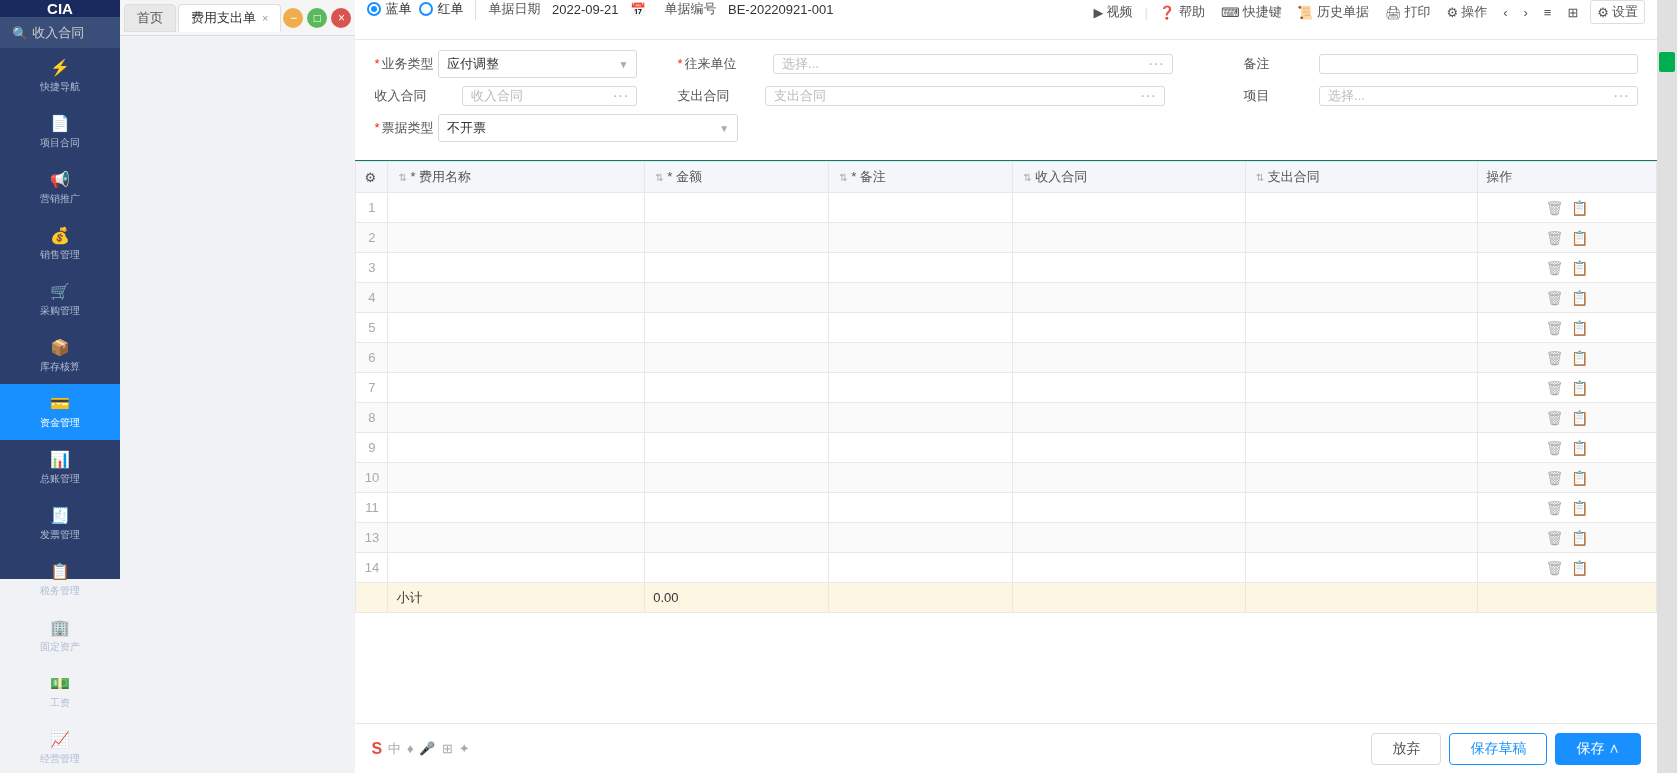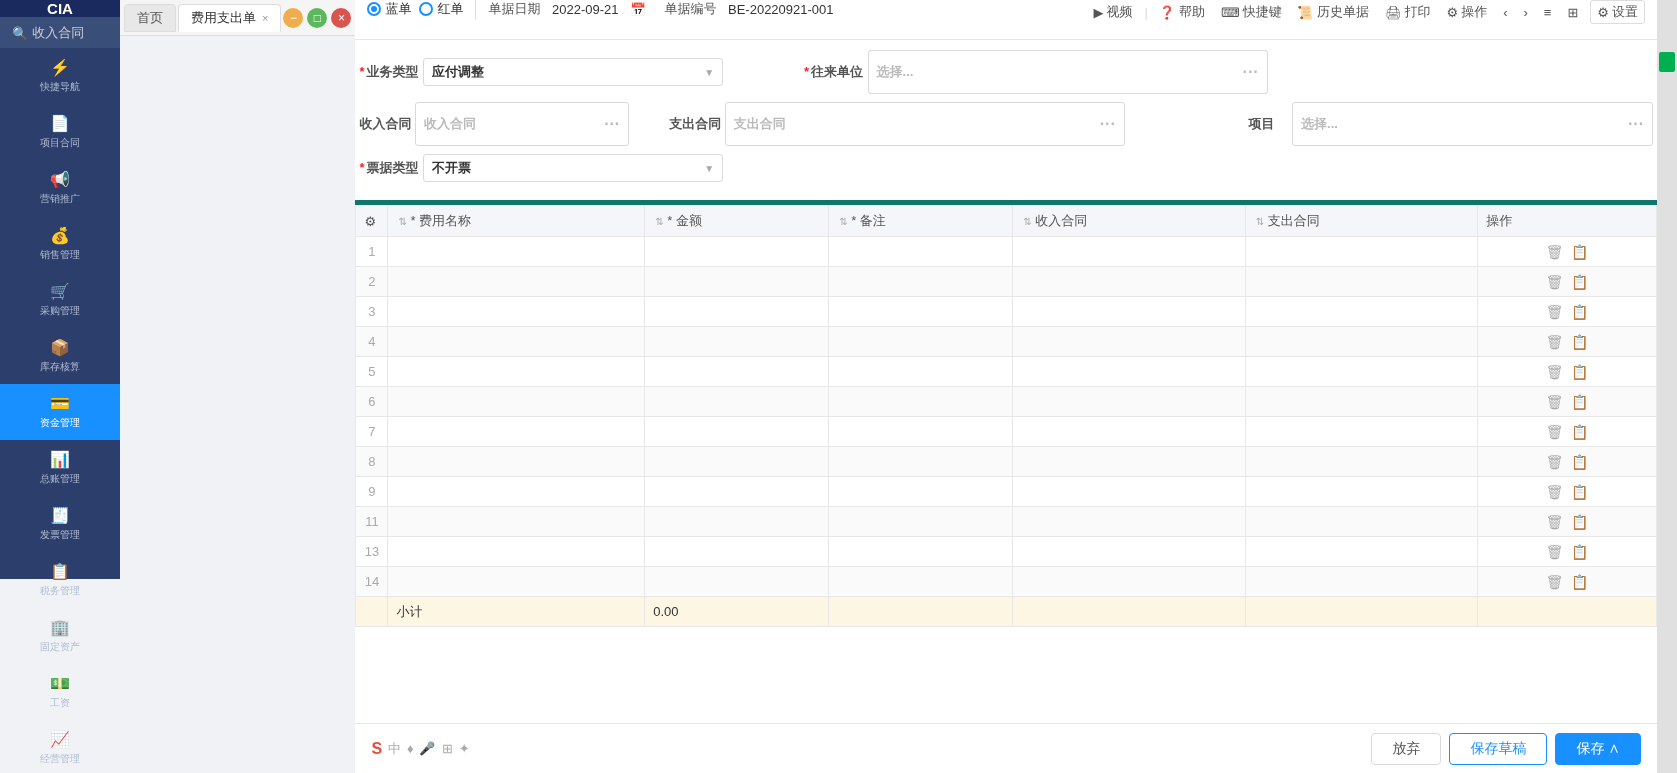--- a/index.html
+++ b/index.html
@@ -35,26 +35,26 @@
     .radio-dot.checked::after { content: ''; width: 6px; height: 6px; border-radius: 50%; background: #1890ff; }
     .toolbar-divider { width: 1px; height: 20px; background: #ddd; margin: 0 6px; }
     .toolbar-field { display: flex; align-items: center; gap: 4px; color: #555; }
     .toolbar-value { color: #333; font-weight: 500; }
     .calendar-icon { color: #aaa; cursor: pointer; }
     .toolbar-right { margin-left: auto; display: flex; align-items: center; gap: 8px; }
     .toolbar-btn { display: flex; align-items: center; gap: 3px; color: #555; cursor: pointer; font-size: 12px; padding: 2px 4px; }
     .set-btn { display: flex; align-items: center; gap: 3px; color: #555; cursor: pointer; font-size: 12px; border: 1px solid #ddd; border-radius: 3px; padding: 2px 6px; }
 
     
-    .form-area { padding: 10px 4px; border-bottom: 5px solid #0f766e; flex-shrink: 0; font-weight: bold; }
+    .form-area { padding: 10px 19px; border-bottom: 1px solid #0f766e; flex-shrink: 0; }
     .form-row { display: flex; align-items: center; gap: 0; margin-bottom: 8px; }
     .form-field { display: flex; align-items: center; flex: 1; }
     .form-label { color: #555; font-size: 13px; white-space: nowrap; min-width: 60px; }
     .form-label.required::before { content: '*'; color: #f5222d; margin-right: 2px; }
-    .form-input { flex: 1; height: 44px; border: 1px solid #d9d9d9; border-radius: 3px; padding: 0 8px; color: #333; background: #fff; display: flex; align-items: center; cursor: pointer; justify-content: space-between; }
+    .form-input { flex: 1; height: 20px; border: 1px solid #d9d9d9; border-radius: 3px; padding: 0 8px; color: #333; background: #fff; display: flex; align-items: center; cursor: pointer; justify-content: space-between; margin-left: 32px; }
     .form-input.placeholder { color: #bbb; }
     .form-input-dots { color: #bbb; font-size: 16px; cursor: pointer; margin-left: 4px; }
     .form-select { flex: 1; height: 28px; border: 1px solid #d9d9d9; border-radius: 3px; padding: 0 8px; color: #333; background: #fff; display: flex; align-items: center; cursor: pointer; justify-content: space-between; }
     .form-select .arrow { color: #aaa; font-size: 10px; }
     .form-field-gap { width: 40px; }
     .form-label-plain { color: #555; font-size: 13px; white-space: nowrap; min-width: 40px; }
     .form-field-wide { display: flex; align-items: center; flex: 2; }
 
     
     .table-area { flex: 1; overflow: auto; }
@@ -250,20 +250,26 @@
         </div>
         <div class="form-field-gap"></div>
         <div class="form-field-wide">
           <span class="form-label required">往来单位</span>&nbsp;
           <div class="form-input placeholder" style="max-width:400px;">
             <span>选择...</span>
             <span class="form-input-dots">···</span>
           </div>
         </div>
         <div class="form-field-gap"></div>
+        <div class="form-field" style="flex:1.5;">
+          <span class="form-label-plain">备注</span>&nbsp;
+          <div class="form-input" style="flex:1;">
+            <span></span>
+          </div>
+        </div>
       </div>
 
       <div class="form-row">
         <div class="form-field">
           <span class="form-label-plain">收入合同</span>&nbsp;
           <div class="form-input placeholder" style="max-width:300px;">
             <span>收入合同</span>
             <span class="form-input-dots">···</span>
           </div>
         </div>
@@ -430,20 +436,32 @@
       <td></td>
       <td></td>
       <td></td>
       <td></td>
       <td class="action-cell">
         <button class="action-btn">🗑</button>
         <button class="action-btn">📋</button>
       </td>
     </tr>
             <tr>
+      <td class="row-num">10</td>
+      <td></td>
+      <td></td>
+      <td></td>
+      <td></td>
+      <td></td>
+      <td class="action-cell">
+        <button class="action-btn">🗑</button>
+        <button class="action-btn">📋</button>
+      </td>
+    </tr>
+            <tr>
       <td class="row-num">11</td>
       <td></td>
       <td></td>
       <td></td>
       <td></td>
       <td></td>
       <td class="action-cell">
         <button class="action-btn">🗑</button>
         <button class="action-btn">📋</button>
       </td>

